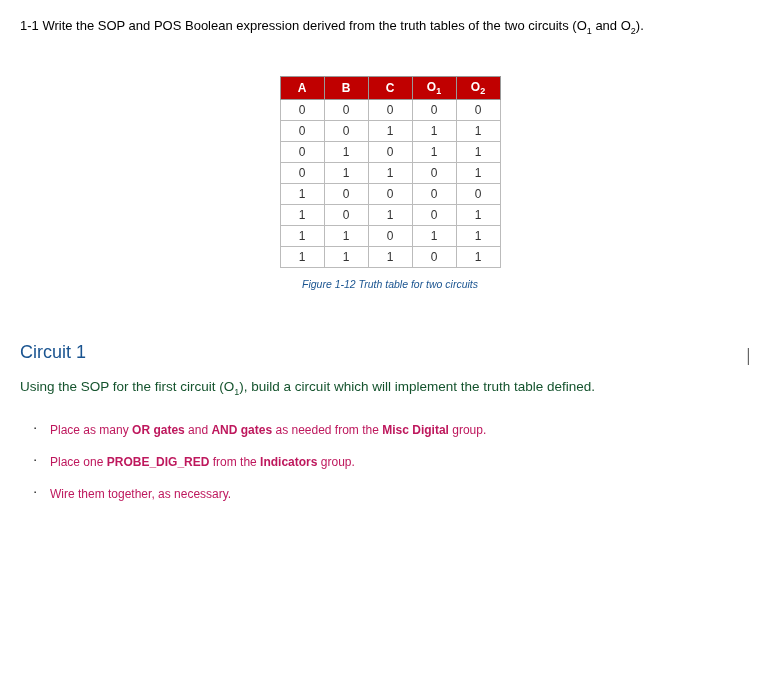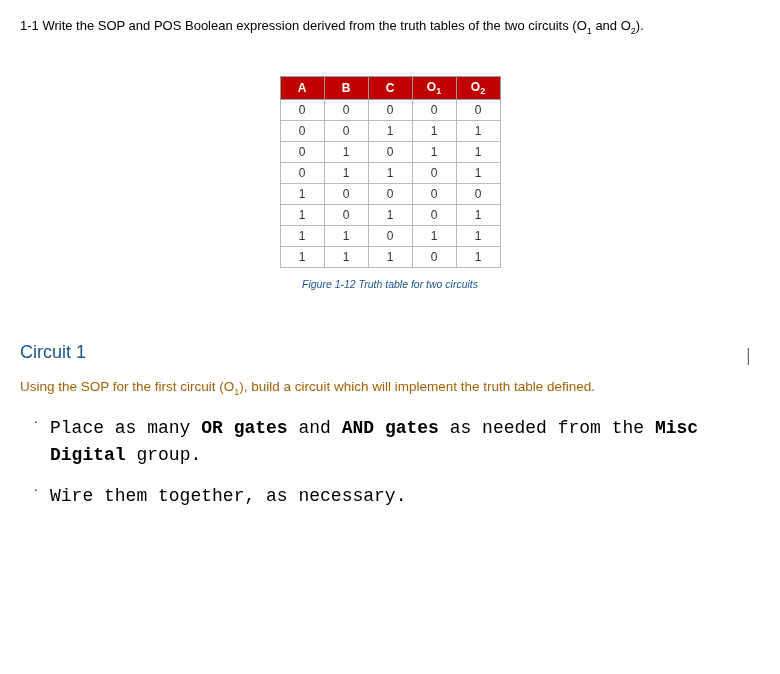--- a/index.html
+++ b/index.html
@@ -70,36 +70,35 @@
     }
     .section-heading {
       color: #1a5490;
       font-size: 18px;
       font-weight: normal;
       margin-top: 52px;
       margin-bottom: 14px;
     }
     .body-text {
       font-size: 13.5px;
-      color: #a16207;
-      margin-bottom: 16px;
+      color: #14532d;
+      margin-bottom: 22px;
       line-height: 1.5;
     }
     ul.instr {
       list-style: none;
       padding-left: 18px;
     }
     ul.instr li {
-      font-size: 18px;
-      color: #000000;
+      font-size: 12px;
+      color: #be185d;
       margin-bottom: 14px;
       position: relative;
       padding-left: 12px;
       line-height: 1.5;
-      font-family: Liberation Mono, monospace;
     }
     ul.instr li::before {
       content: "▪";
       position: absolute;
       left: -4px;
       top: 3px;
       font-size: 6px;
       color: #333;
     }
     .bold { font-weight: bold; }
@@ -187,14 +186,15 @@
 <div class="cursor-mark">|</div>
 
 <h2 class="section-heading">Circuit 1</h2>
 
 <p class="body-text">
   <span>Using the SOP for the first circuit (O</span><span class="sub">1</span><span>), build a circuit which will implement the truth table defined.</span>
 </p>
 
 <ul class="instr">
     <li><span>Place as many </span><span class="bold">OR gates</span><span> and </span><span class="bold">AND gates</span><span> as needed from the </span><span class="bold">Misc Digital</span><span> group.</span></li>
+    <li><span>Place one </span><span class="bold">PROBE_DIG_RED</span><span> from the </span><span class="bold">Indicators</span><span> group.</span></li>
     <li><span>Wire them together, as necessary.</span></li>
   </ul>
 
 </body></html>

